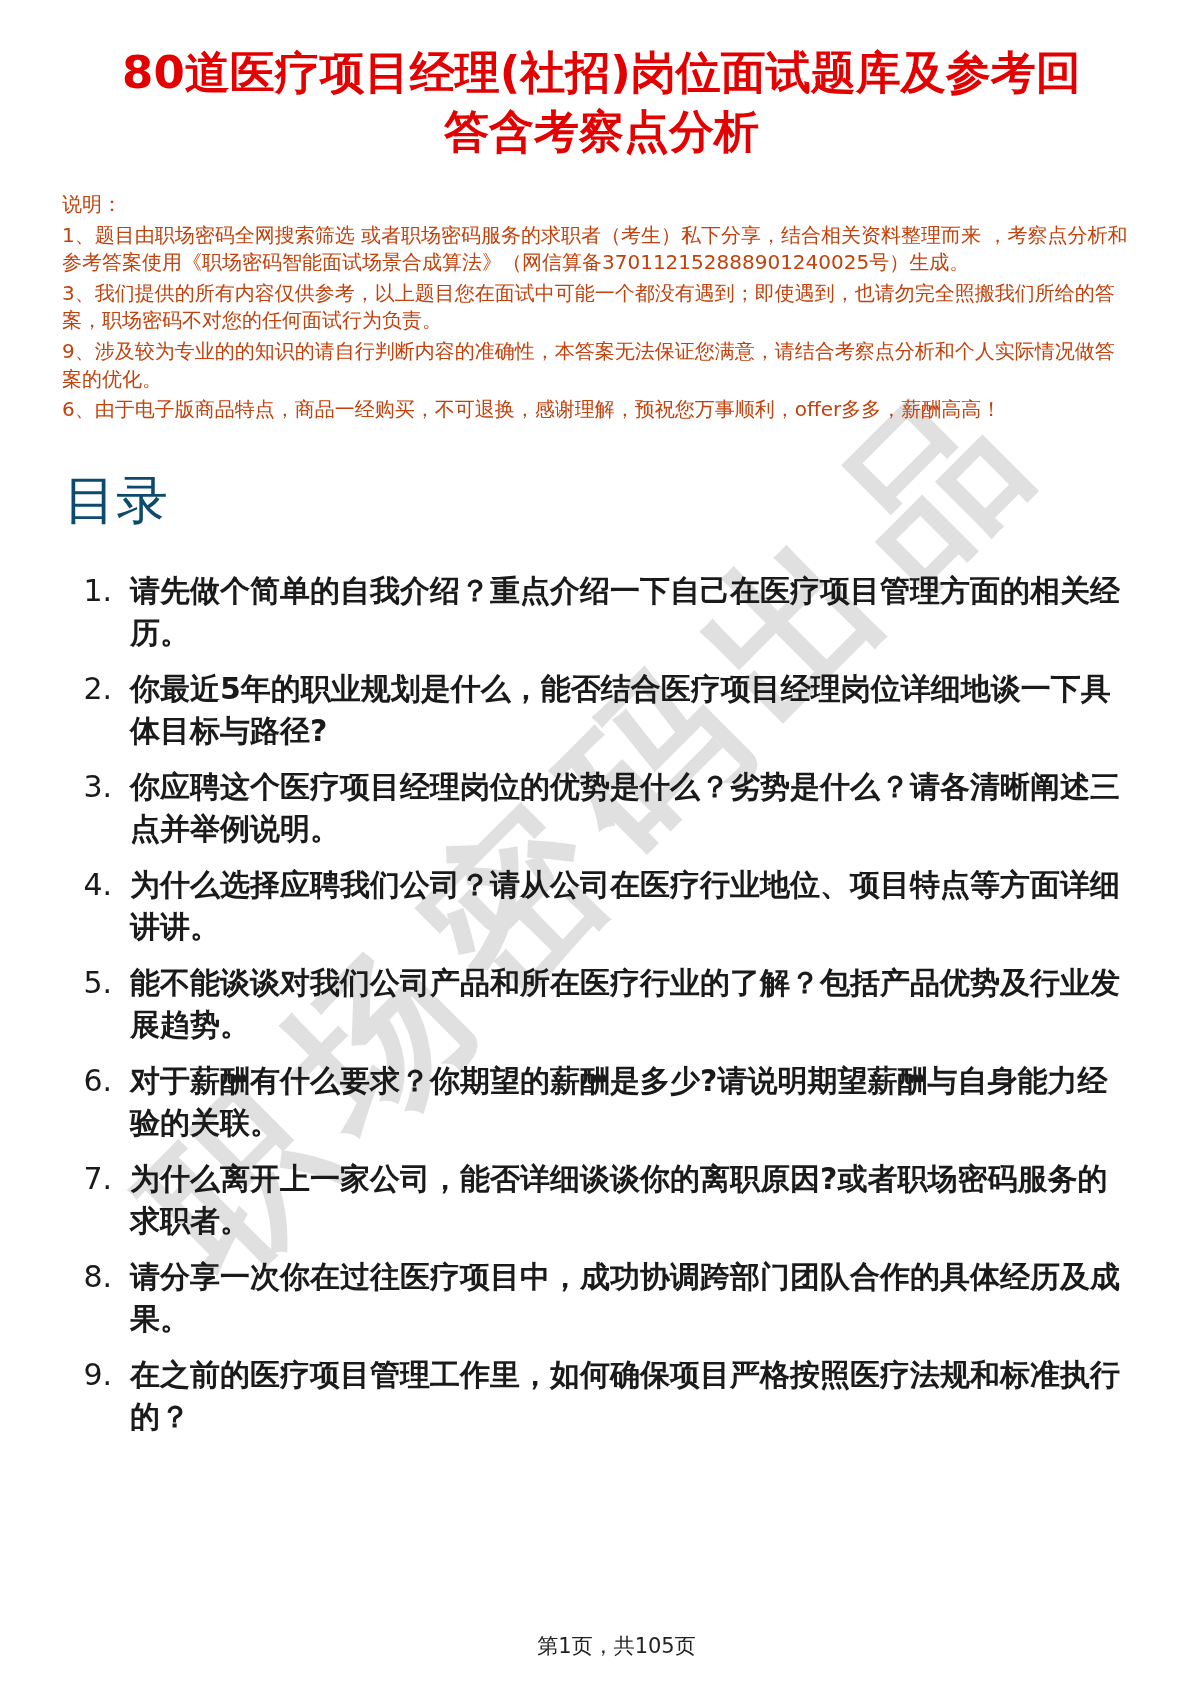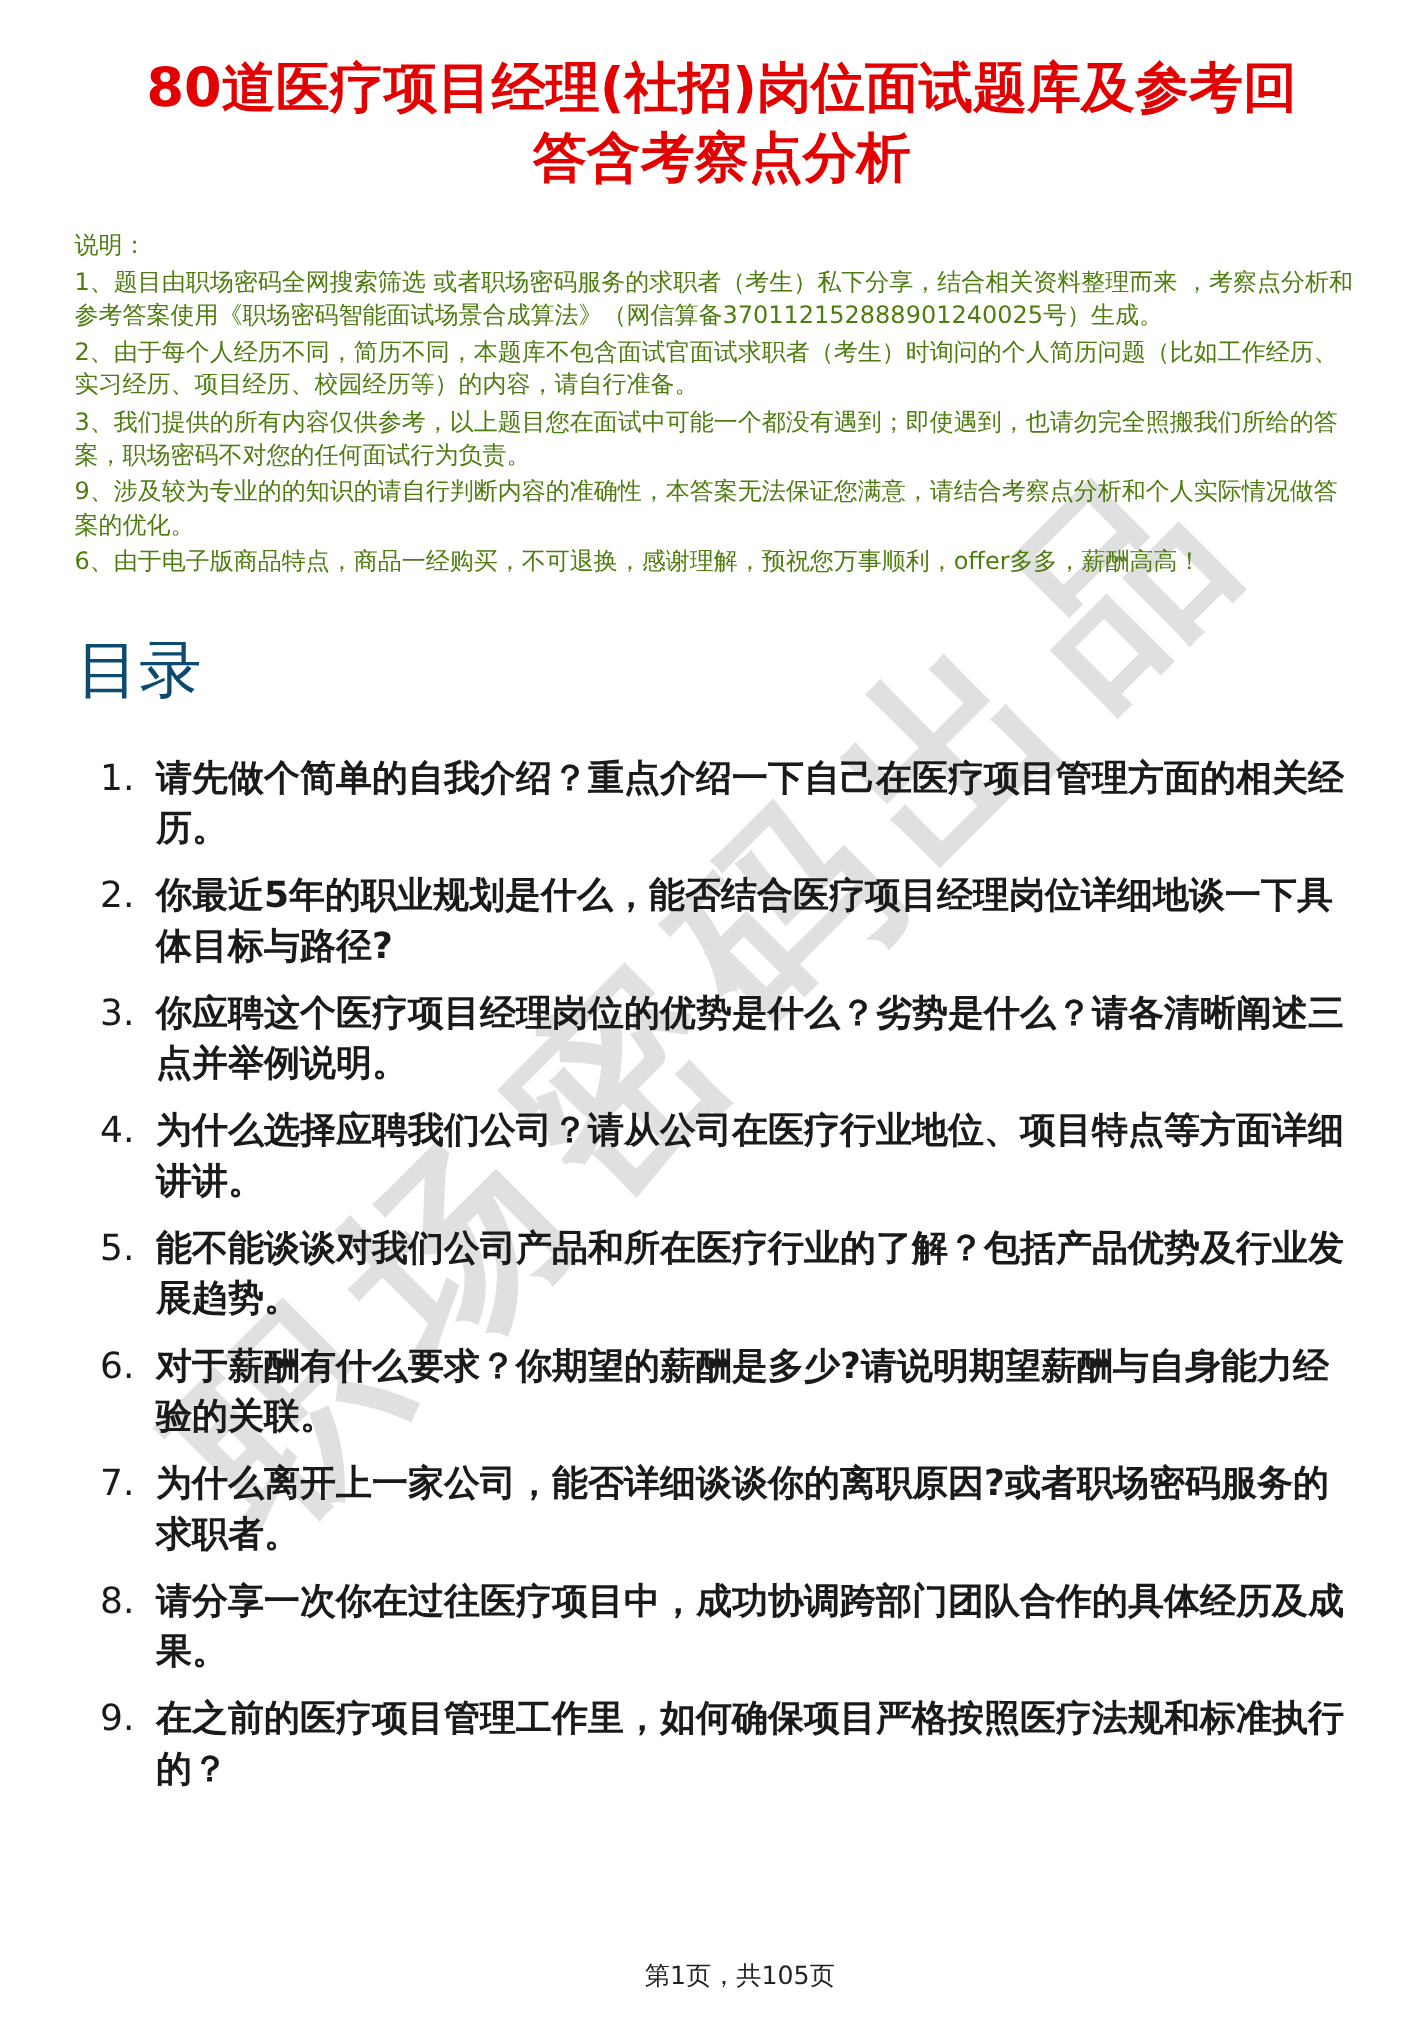--- a/index.html
+++ b/index.html
@@ -36,21 +36,21 @@
     color: #e30000;
     font-weight: 700;
     font-size: 45px;
     line-height: 1.3;
     text-align: center;
     margin: 0 28px 30px 41px;
   }
   .notes {
     font-size: 20px;
     line-height: 1.38;
-    color: #4d7c0f;
+    color: #c2410c;
   }
   .notes .note { margin: 0 0 3px 0; }
   .toc-heading {
     font-size: 52px;
     font-weight: 400;
     color: #0c4a6e;
     margin: 42px 0 34px 2px;
   }
   .toc {
     list-style: none;
@@ -87,21 +87,20 @@
 
 <div class="watermark">职场密码出品</div>
 
 <div class="page">
 
   <h1 class="doc-title">80道医疗项目经理(社招)岗位面试题库及参考回答含考察点分析</h1>
 
   <div class="notes">
     <div class="note">说明：</div>
     <div class="note">1、题目由职场密码全网搜索筛选 或者职场密码服务的求职者（考生）私下分享，结合相关资料整理而来 ，考察点分析和参考答案使用《职场密码智能面试场景合成算法》（网信算备370112152888901240025号）生成。</div>
-    <div class="note">2、由于每个人经历不同，简历不同，本题库不包含面试官面试求职者（考生）时询问的个人简历问题（比如工作经历、实习经历、项目经历、校园经历等）的内容，请自行准备。</div>
     <div class="note">3、我们提供的所有内容仅供参考，以上题目您在面试中可能一个都没有遇到；即使遇到，也请勿完全照搬我们所给的答案，职场密码不对您的任何面试行为负责。</div>
     <div class="note">9、涉及较为专业的的知识的请自行判断内容的准确性，本答案无法保证您满意，请结合考察点分析和个人实际情况做答案的优化。</div>
     <div class="note">6、由于电子版商品特点，商品一经购买，不可退换，感谢理解，预祝您万事顺利，offer多多，薪酬高高！</div>
   </div>
 
   <div class="toc-heading">目录</div>
 
   <ol class="toc">
     <li class="toc-item">
       <span class="toc-num">1.</span>

